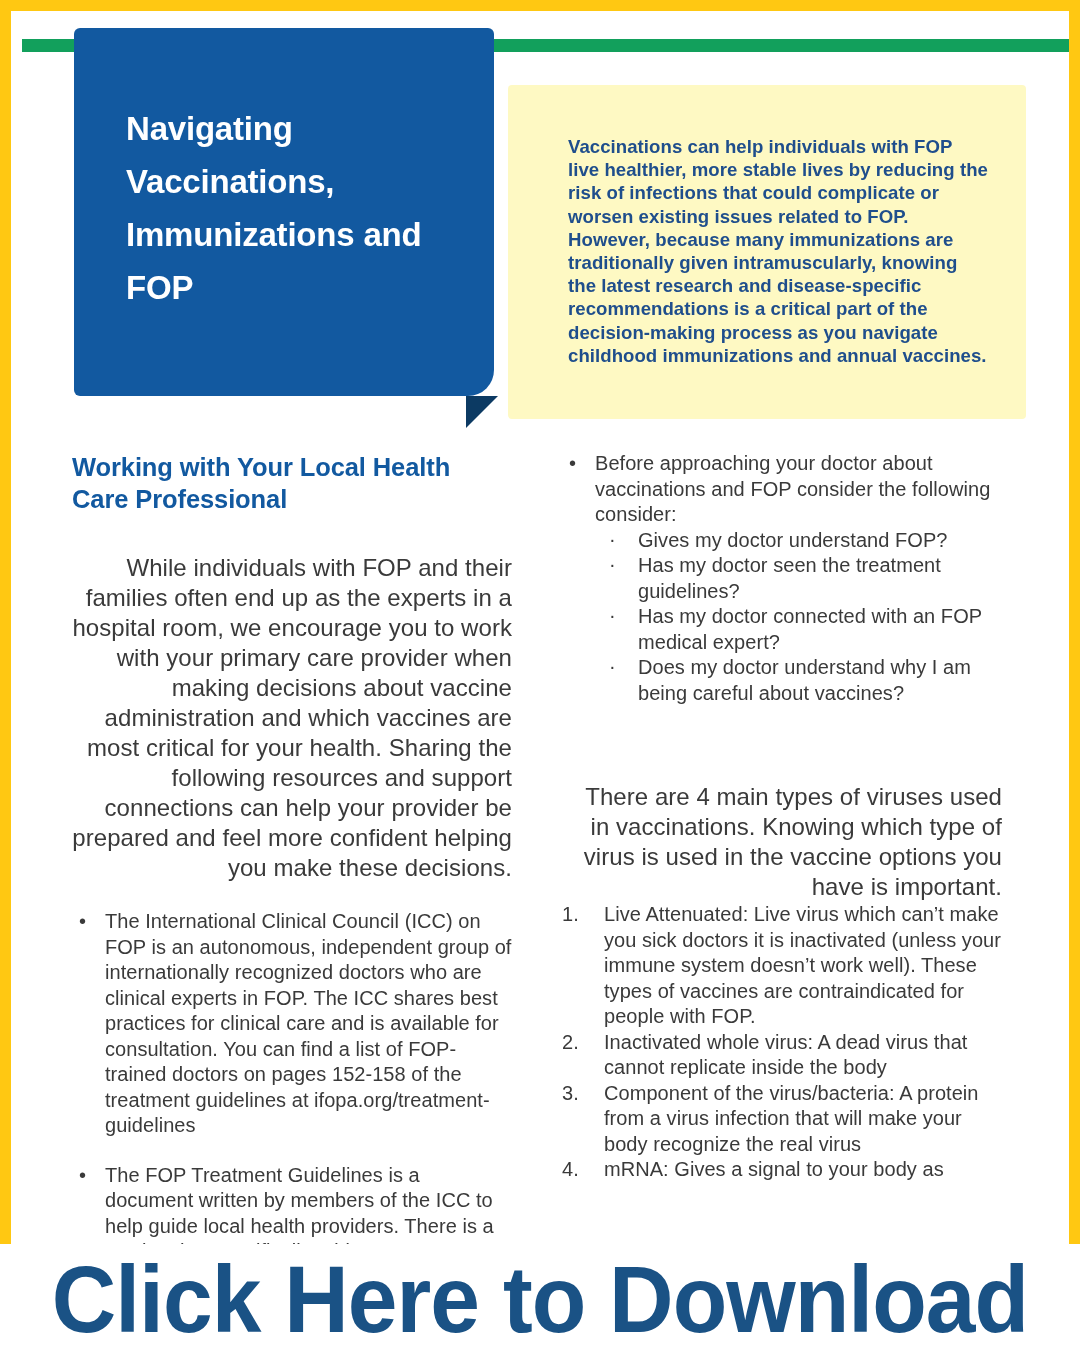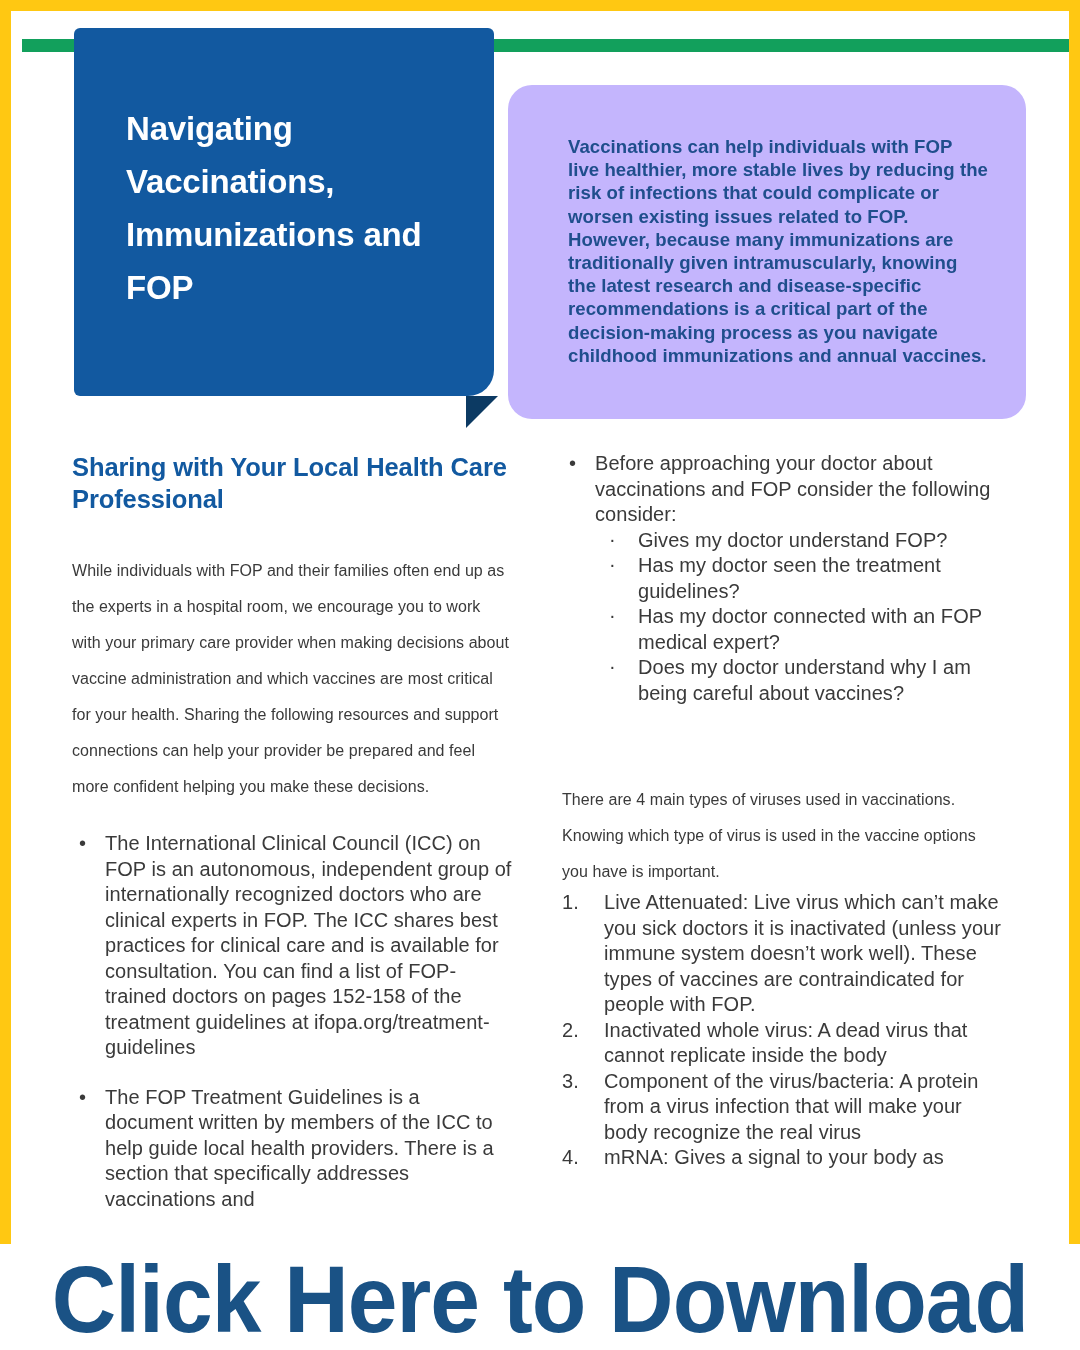--- a/index.html
+++ b/index.html
@@ -71,22 +71,22 @@
     height: 420px;
   }
 
   
   .mint-panel {
     position: absolute;
     left: 497px;
     top: 74px;
     width: 518px;
     height: 334px;
-    background: #c4b5fd;
-    border-radius: 24px;
+    background: #fef9c3;
+    border-radius: 4px;
   }
   .mint-text {
     position: absolute;
     left: 60px;
     top: 50px;
     width: 420px;
     color: #1F4E8C;
     font-size: 18.6px;
     font-weight: 700;
     line-height: 23.2px;
@@ -148,24 +148,25 @@
     color: #1259A0;
     font-size: 25.5px;
     font-weight: 700;
     line-height: 32px;
     letter-spacing: -0.1px;
   }
 
   p.body-copy {
     margin: 0;
     color: #3A3A3A;
-    font-size: 16px;
+    font-size: 24px;
     font-weight: 400;
-    line-height: 36px;
+    line-height: 30px;
     letter-spacing: 0.05px;
+    text-align: right;
   }
 
   .spacer-lg { height: 38px; }
   .spacer-md { height: 26px; }
 
   
   ul.bullets {
     margin: 0;
     padding: 0;
     list-style: none;
@@ -283,21 +284,21 @@
       <div class="title-tail"></div>
 
     </div>
 
     <div class="green-rule"></div>
 
     <div class="columns">
 
       <div class="col col-left">
 
-        <h2 class="section-heading">Sharing with Your Local Health Care Professional</h2>
+        <h2 class="section-heading">Working with Your Local Health Care Professional</h2>
 
         <div class="spacer-lg"></div>
 
         <p class="body-copy">While individuals with FOP and their families often end up as the experts in a hospital room, we encourage you to work with your primary care provider when making decisions about vaccine administration and which vaccines are most critical for your health. Sharing the following resources and support connections can help your provider be prepared and feel more confident helping you make these decisions.</p>
 
         <div class="spacer-md"></div>
 
         <ul class="bullets">
           <li>
             <span class="disc">•</span>

